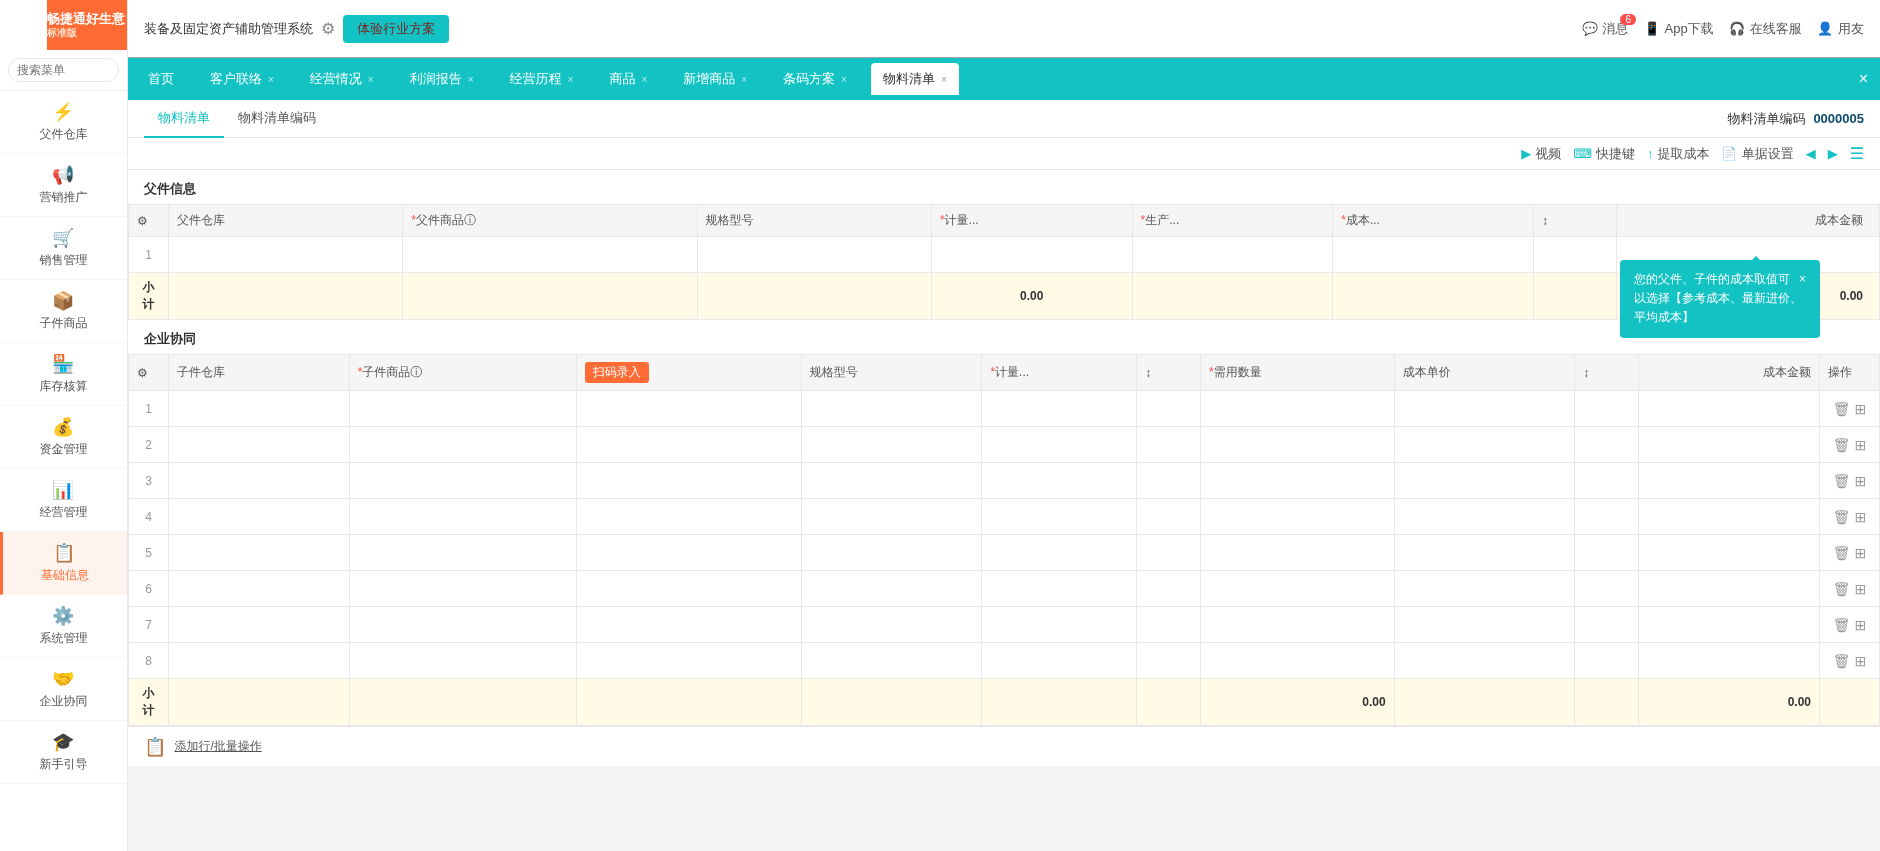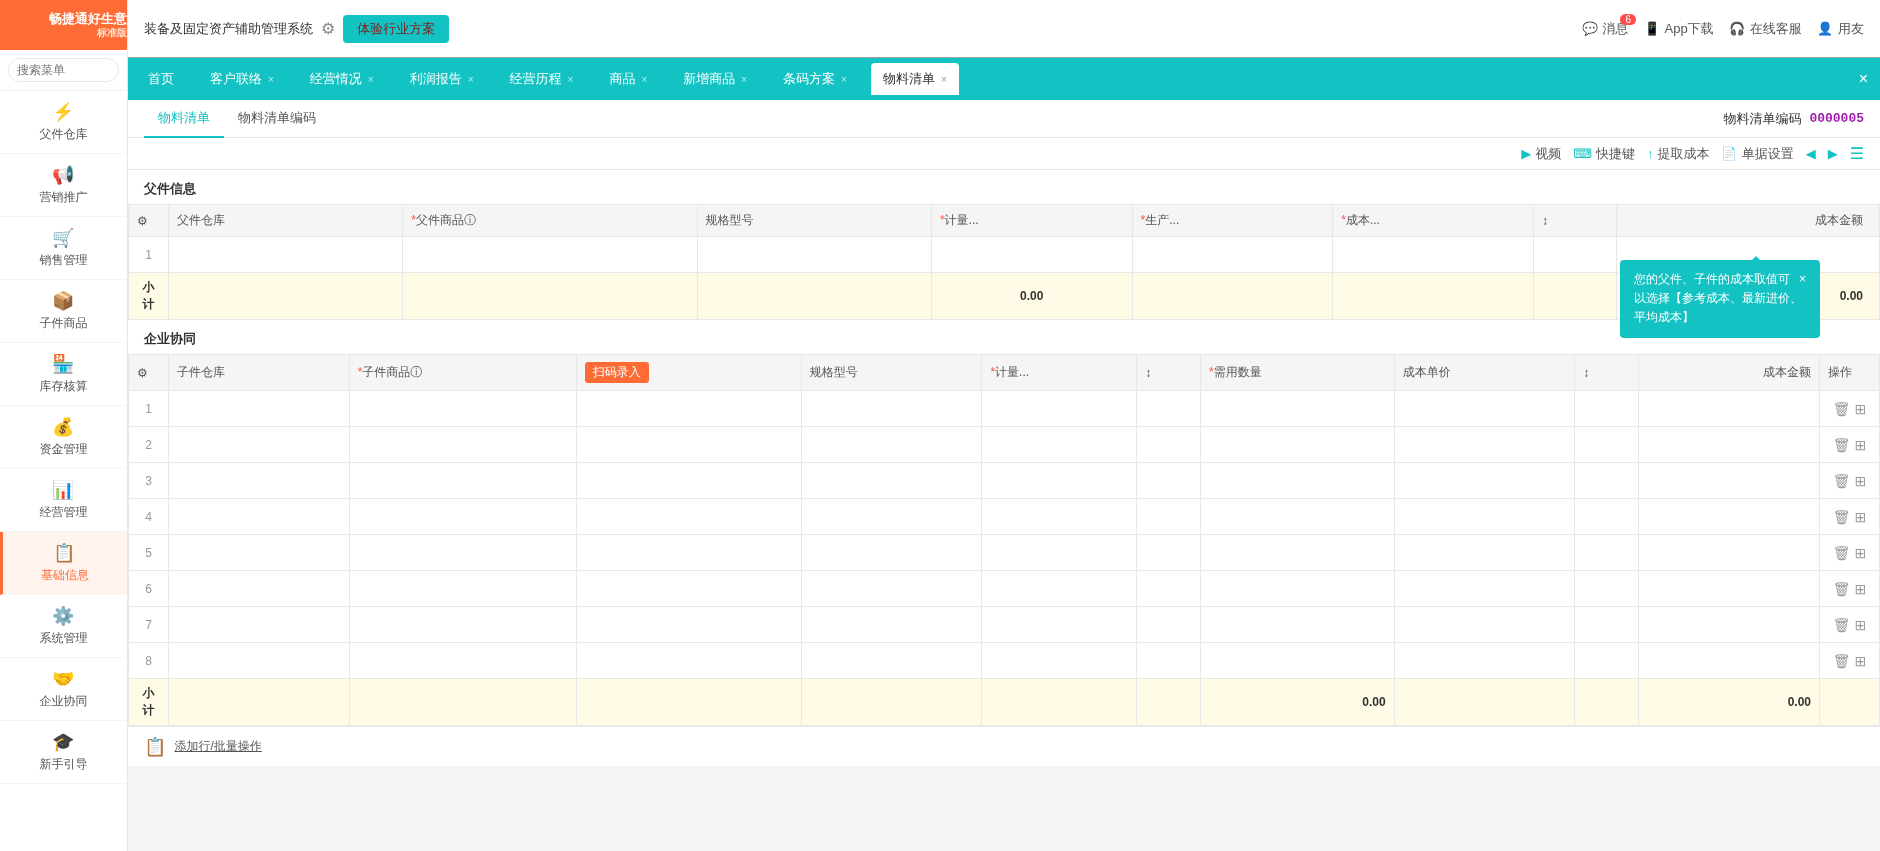--- a/index.html
+++ b/index.html
@@ -11,27 +11,28 @@
       background: #fff;
       display: flex;
       flex-direction: column;
       border-right: 1px solid #e8e8e8;
       flex-shrink: 0;
     }
     .sidebar-logo {
       background: #ff6b35;
       height: 50px;
       display: flex;
-      align-items: flex-end;
+      align-items: flex-start;
       justify-content: center;
       color: white;
       font-size: 13px;
       font-weight: bold;
       flex-direction: column;
       line-height: 1.2;
+      margin-left: 47px;
     }
     .sidebar-logo .sub { font-size: 10px; color: #ffe0cc; }
     .sidebar-search {
       padding: 8px;
       border-bottom: 1px solid #f0f0f0;
     }
     .sidebar-search input {
       width: 100%;
       border: 1px solid #e8e8e8;
       border-radius: 12px;
@@ -411,21 +412,21 @@
 
     <div class="sub-nav">
       <div class="sub-nav-item active">
         <span>物料清单</span>
       </div>
       <div class="sub-nav-item">
         <span>物料清单编码</span>
       </div>
       <div class="sub-nav-code">
         <span>物料清单编码</span>
-        <span style="color:#a21caf; font-weight:bold;font-family:Liberation Mono, monospace;">0000005</span>
+        <span style="color:#0c4a6e; font-weight:bold;">0000005</span>
       </div>
     </div>
 
     <div class="page-toolbar">
       <div class="toolbar-btn">
         <span class="icon">▶</span>
         <span>视频</span>
       </div>
       <div class="toolbar-btn">
         <span class="icon">⌨</span>

